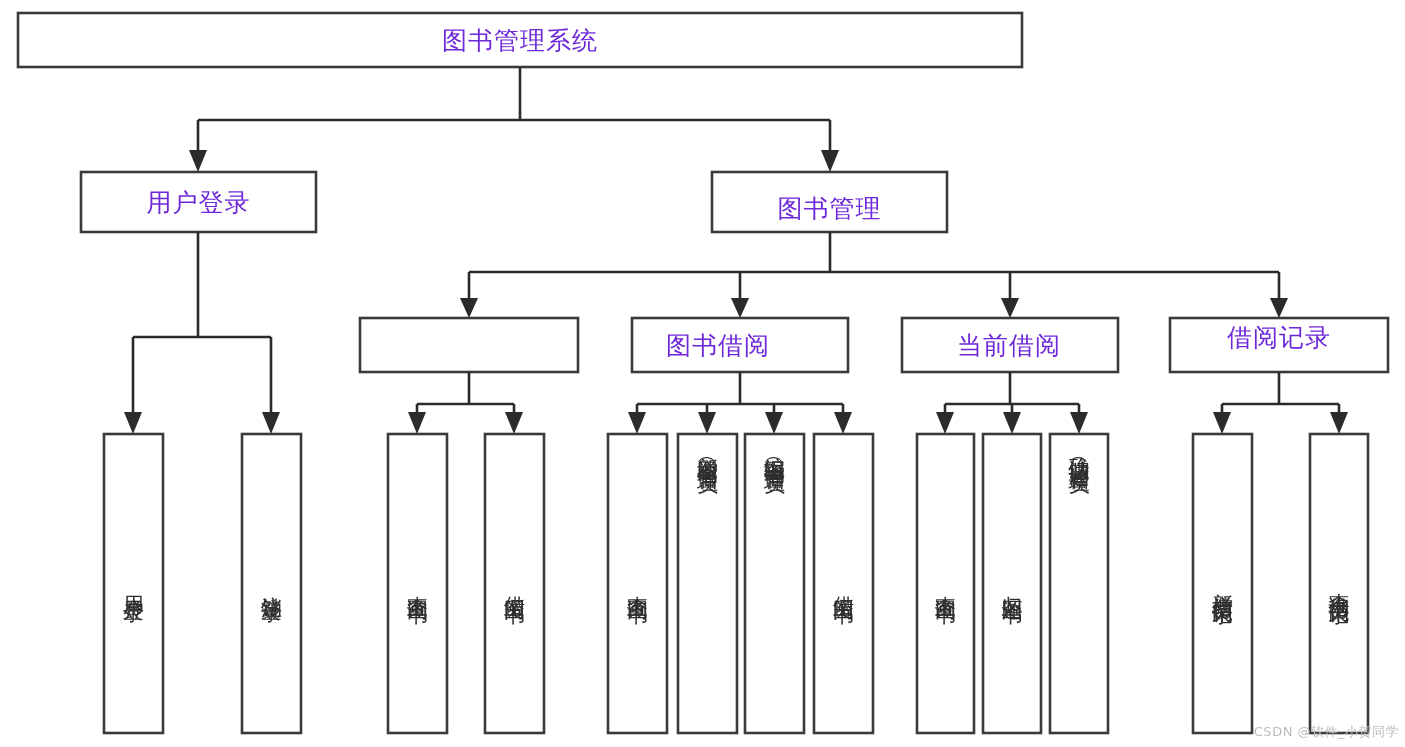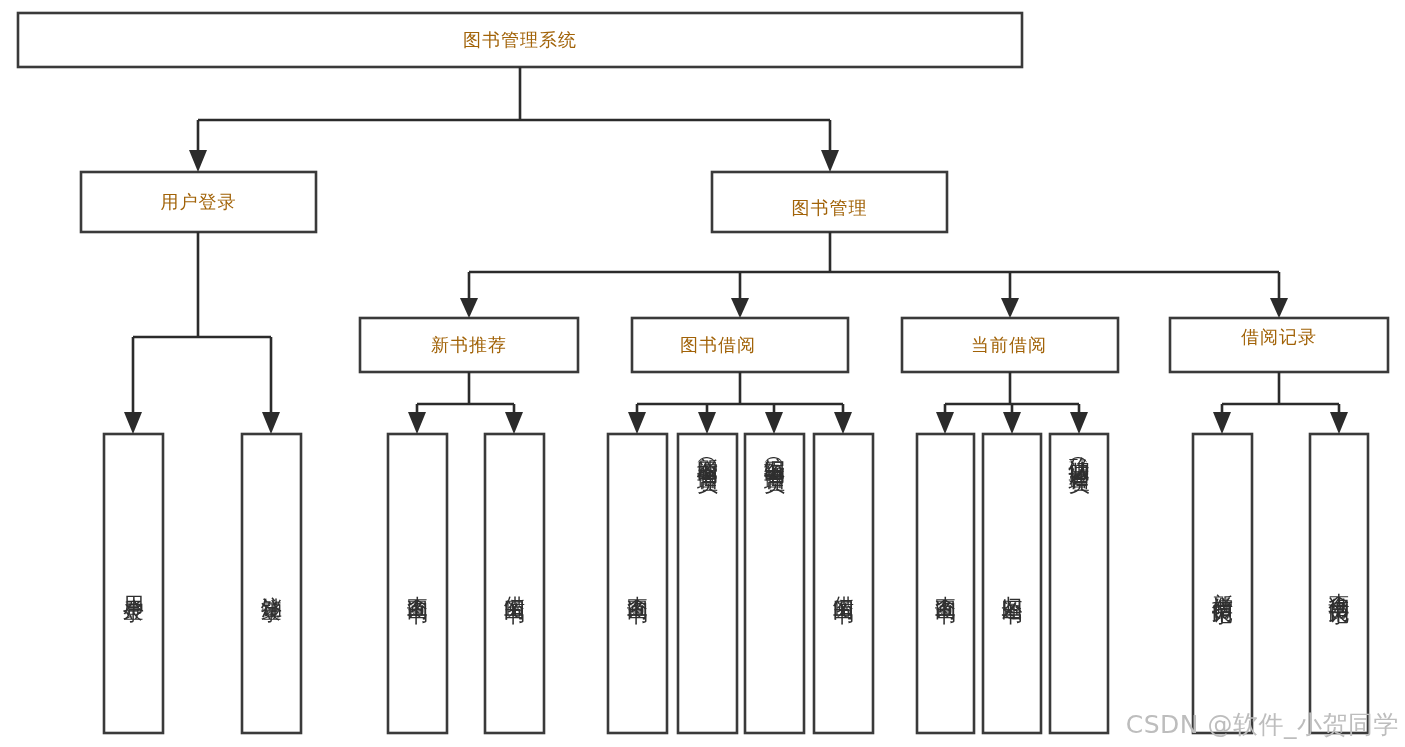--- a/index.html
+++ b/index.html
@@ -60,31 +60,31 @@
     font-family: "DejaVu Sans", "Liberation Sans", sans-serif;
   }
   .horiz-label-wrap {
     position: absolute;
     display: flex;
     align-items: center;
     justify-content: center;
     pointer-events: none;
   }
   .horiz-label {
-    font-size: 18px;
-    color: #a16207;
+    font-size: 25px;
+    color: #6d28d9;
     letter-spacing: 1px;
     white-space: nowrap;
     font-family: "DejaVu Sans", "Liberation Sans", sans-serif;
   }
   #watermark {
     position: absolute;
     right: 6px;
     bottom: 6px;
-    font-size: 25px;
+    font-size: 13px;
     color: #bdbdbd;
     letter-spacing: 0.5px;
     white-space: nowrap;
     font-family: "DejaVu Sans", "Liberation Sans", sans-serif;
   }
 </style>
 </head>
 <body>
 
 <div id="diagram-root">
@@ -185,23 +185,20 @@
   </div>
 
   <div class="horiz-label-wrap" style="left:81px; top:172px; width:235px; height:60px;">
     <span class="horiz-label">用户登录</span>
   </div>
 
   <div class="horiz-label-wrap" style="left:712px; top:172px; width:235px; height:72px;">
     <span class="horiz-label">图书管理</span>
   </div>
 
-  <div class="horiz-label-wrap" style="left:360px; top:318px; width:218px; height:54px;">
-    <span class="horiz-label">新书推荐</span>
-  </div>
 
   <div class="horiz-label-wrap" style="left:632px; top:318px; width:172px; height:54px;">
     <span class="horiz-label">图书借阅</span>
   </div>
 
   <div class="horiz-label-wrap" style="left:902px; top:318px; width:214px; height:54px;">
     <span class="horiz-label">当前借阅</span>
   </div>
 
   <div class="horiz-label-wrap" style="left:1170px; top:318px; width:218px; height:38px;">

